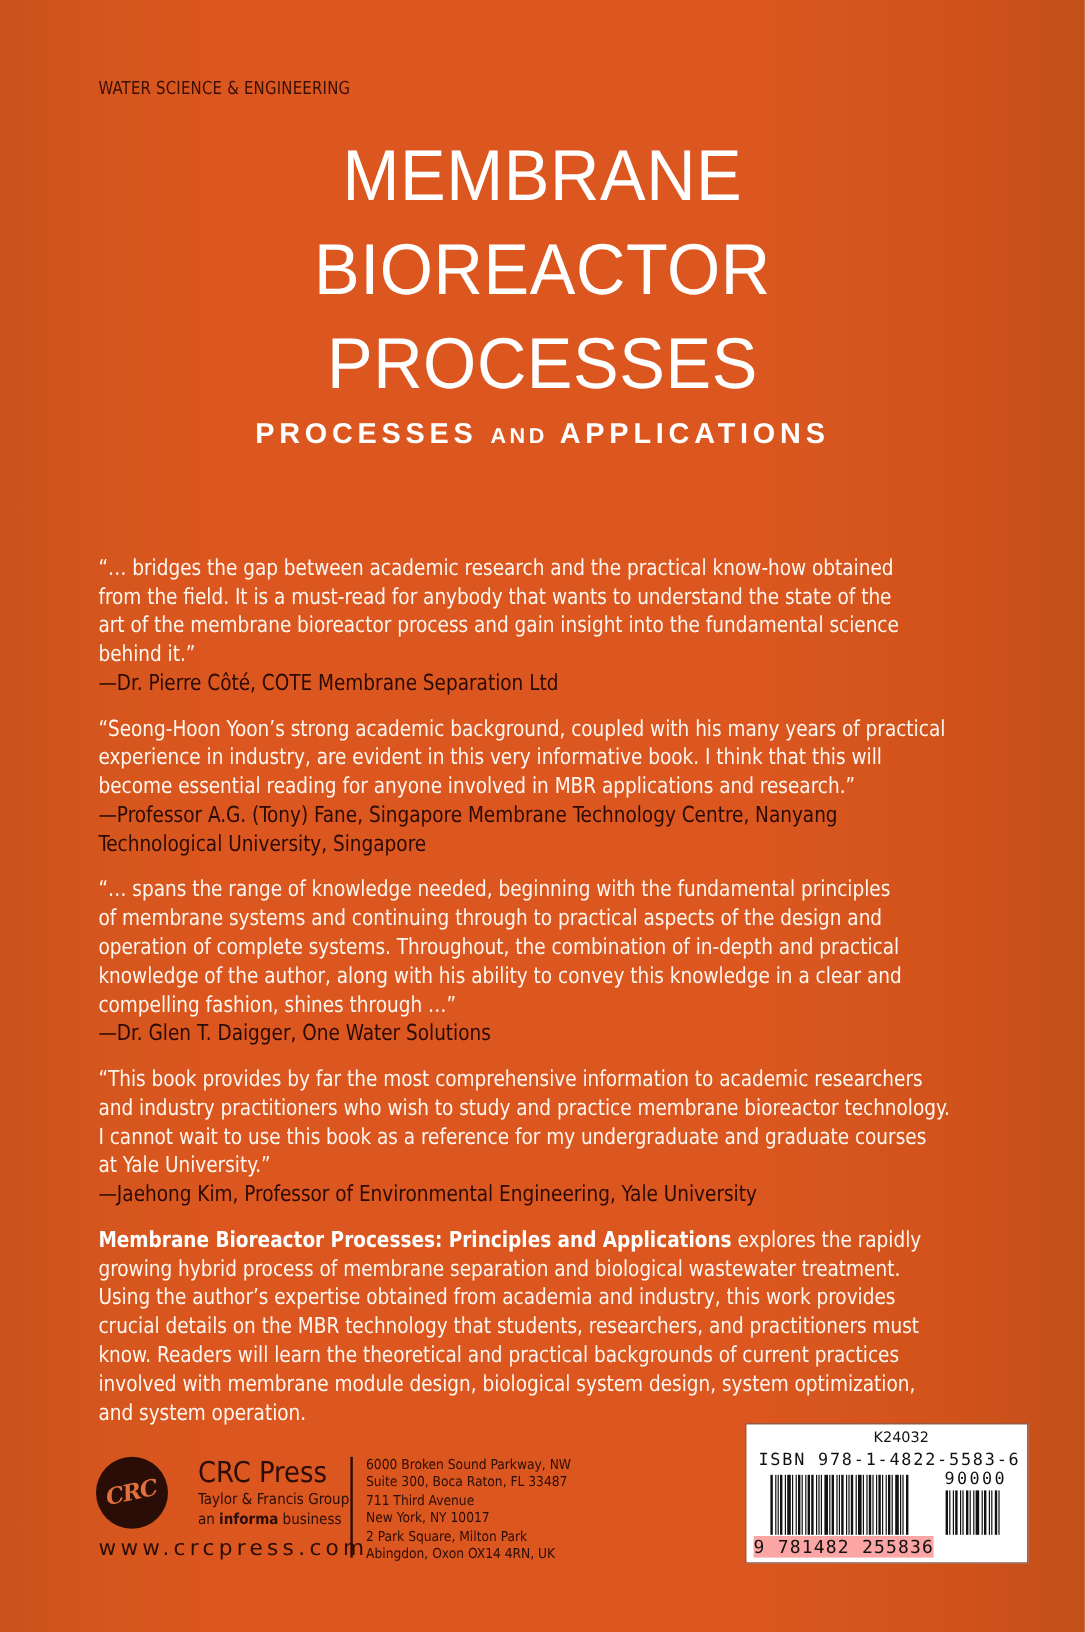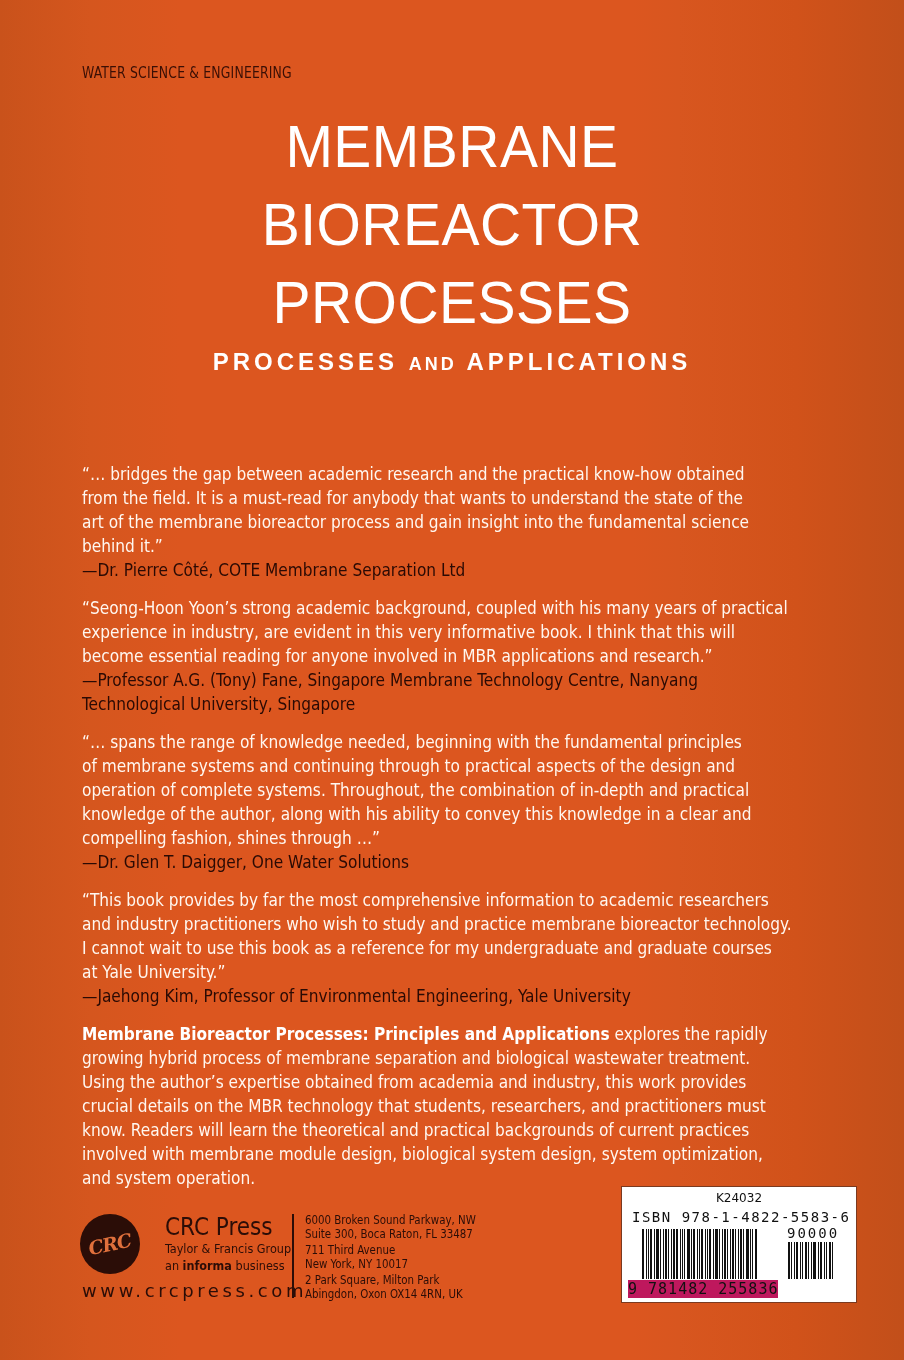--- a/index.html
+++ b/index.html
@@ -70,28 +70,28 @@
     position: absolute; left: 305px; top: 1213px; color: #2b0d07;
     font-family: "DejaVu Sans Condensed", "DejaVu Sans", sans-serif;
     font-size: 11.4px; line-height: 14px;
   }
   .addr .blk { margin-bottom: 2px; }
   .barcode-box {
     position: absolute; left: 621px; top: 1186px; width: 234px; height: 115px;
     background: #fff; border: 1px solid #7a3a20;
     color: #111;
   }
-  .bc-code { position: absolute; top: 4px; left: 0; width: 100%; text-align: center; font-size: 12px; font-family: "DejaVu Sans", sans-serif; }
+  .bc-code { position: absolute; top: 4px; left: 0; width: 100%; text-align: center; font-size: 12px; font-family: "DejaVu Sans", sans-serif; padding-left: 12px; }
   .bc-isbn { position: absolute; top: 22px; left: 10px; font-family: "DejaVu Sans Mono", monospace; font-size: 14px; letter-spacing: 1.5px; }
   .bc-bars { position: absolute; left: 20px; top: 42px; height: 50px; width: 133px; display: flex; align-items: stretch; }
   .bc-bars i { display: block; background: #111; margin-right: 1px; }
   .bc-price { position: absolute; left: 165px; top: 38px; font-family: "DejaVu Sans Mono", monospace; font-size: 14px; letter-spacing: 2px; }
   .bc-bars2 { position: absolute; left: 166px; top: 55px; height: 37px; width: 60px; display: flex; }
   .bc-bars2 i { display: block; background: #111; margin-right: 1px; }
-  .bc-num { position: absolute; left: 6px; top: 93px; font-family: "DejaVu Sans Mono", monospace; font-size: 15px; letter-spacing: 1px; background: #be185d; }
+  .bc-num { position: absolute; left: 6px; top: 93px; font-family: "DejaVu Sans Mono", monospace; font-size: 15px; letter-spacing: 1px; background: #fca5a5; }
 </style>
 </head>
 <body>
 
 <div class="series">WATER SCIENCE &amp; ENGINEERING</div>
 
 <div class="title">
   <div>MEMBRANE</div>
   <div>BIOREACTOR</div>
   <div>PROCESSES</div>

